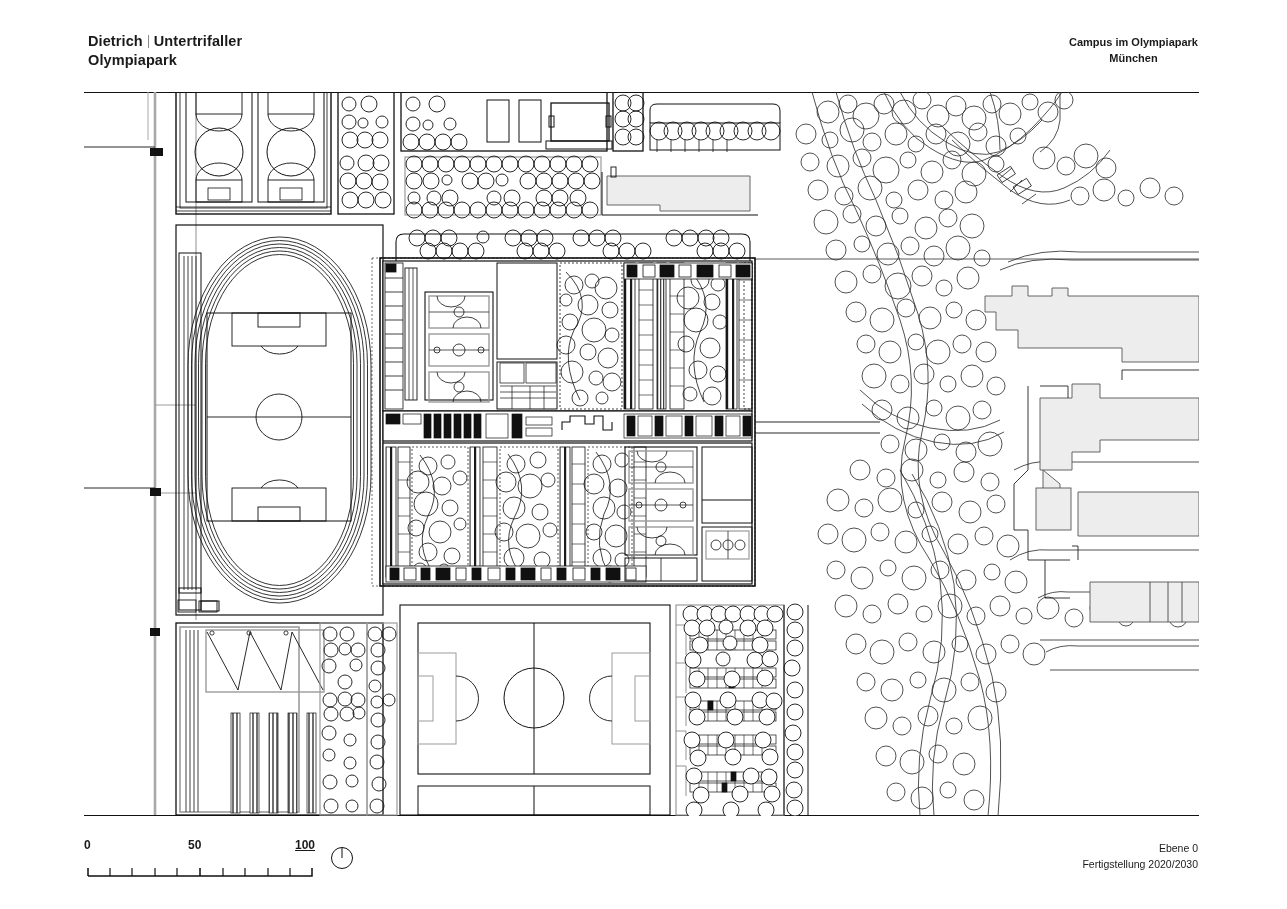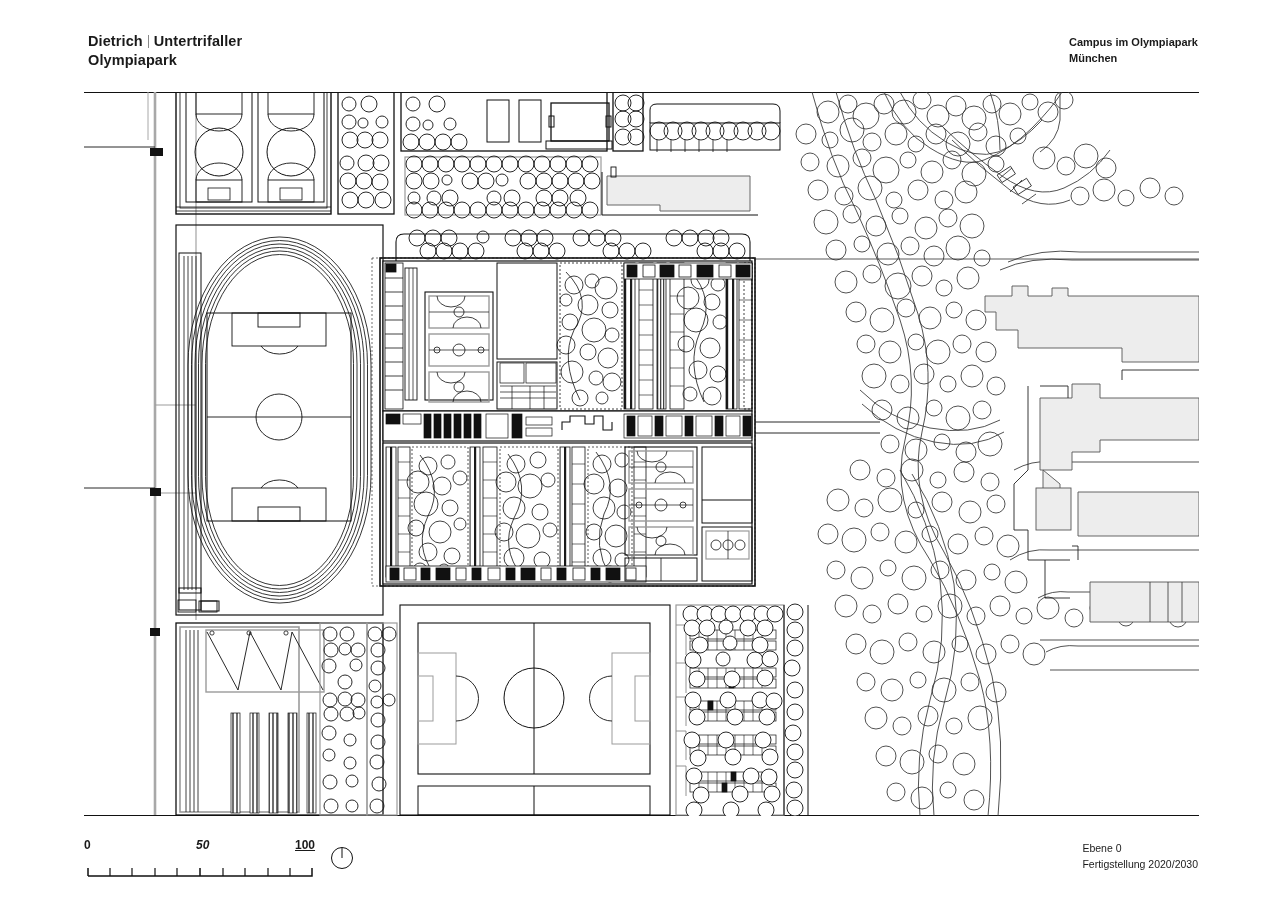--- a/index.html
+++ b/index.html
@@ -35,53 +35,53 @@
     height: 13px;
     background: #888;
     margin: 0 5px -2px 5px;
     vertical-align: baseline;
   }
 
   .project-title {
     position: absolute;
     right: 89px;
     top: 35px;
-    text-align: left;
+    text-align: center;
     font-size: 11px;
     font-weight: bold;
     line-height: 1.45;
     white-space: nowrap;
   }
 
   
   .sheet-caption {
     position: absolute;
     right: 89px;
     top: 841px;
-    text-align: left;
+    text-align: right;
     font-size: 10.5px;
     line-height: 1.5;
     white-space: nowrap;
   }
 
   .scalebar {
     position: absolute;
     left: 84px;
     top: 838px;
     width: 250px;
     height: 42px;
   }
   .scalebar .lbl {
     position: absolute;
     font-size: 12px;
     font-weight: bold;
     top: 0;
   }
   .scalebar .lbl.l0   { left: 0px; }
-  .scalebar .lbl.l50  { left: 112px; font-style: italic; }
+  .scalebar .lbl.l50  { left: 104px; }
   .scalebar .lbl.l100 { left: 211px; text-decoration: underline; }
 
   .north {
     position: absolute;
     left: 330px;
     top: 846px;
     width: 24px;
     height: 24px;
   }
 

